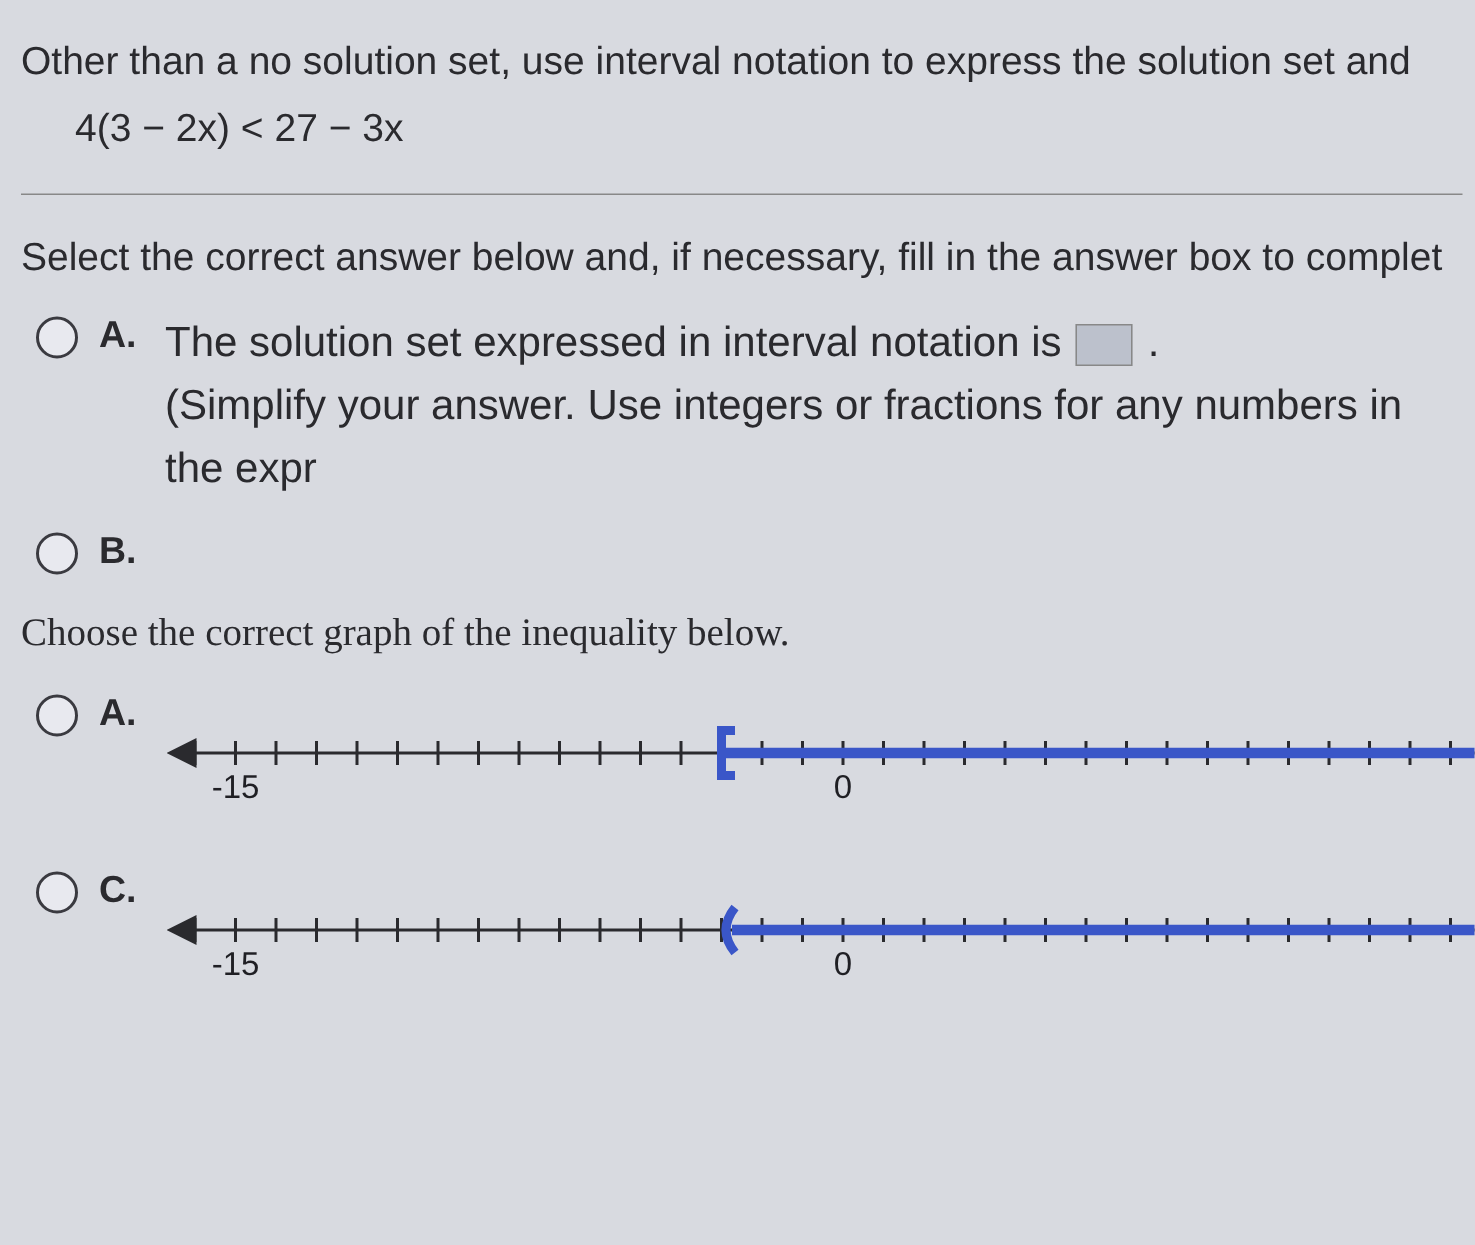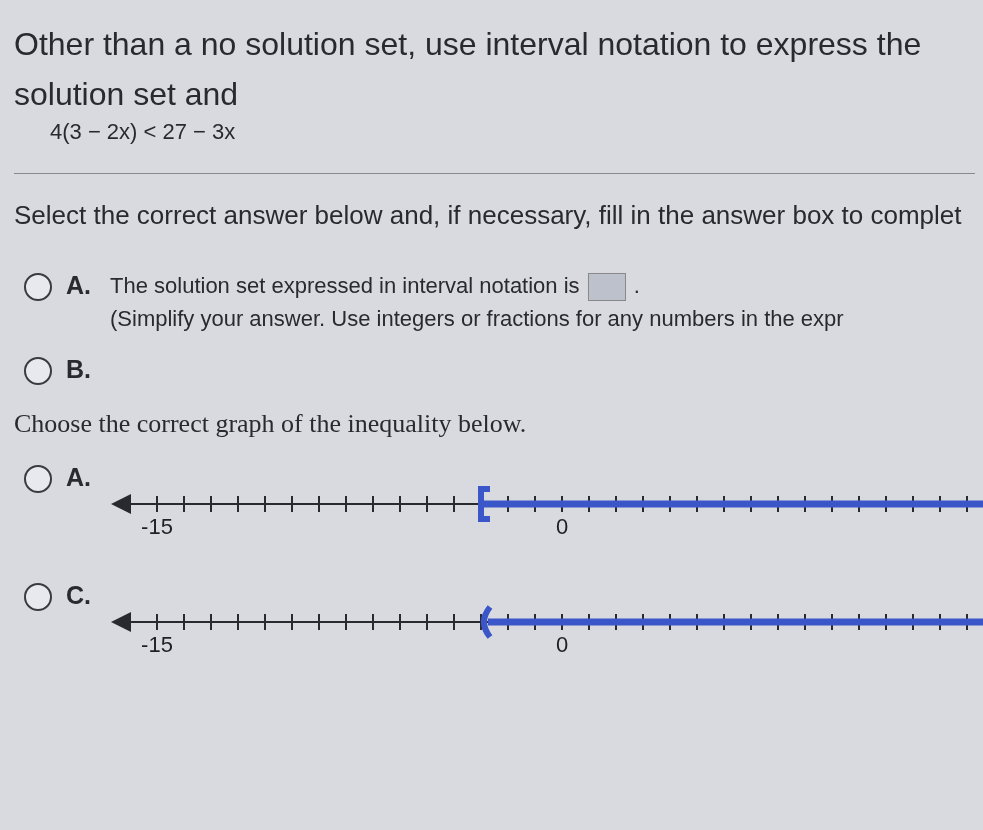--- a/index.html
+++ b/index.html
@@ -6,31 +6,31 @@
     body {
       font-family: Arial, Helvetica, sans-serif;
       background: #d8dae0;
       width: 983px;
       height: 830px;
       overflow: hidden;
       padding: 20px 8px 8px 14px;
       color: #2a2a2e;
       position: relative;
     }
-    .question { font-size: 32px; line-height: 1.55; }
-    .eq { font-size: 22px; padding-left: 36px; margin-bottom: 28px; }
+    .question { font-size: 26px; line-height: 1.55; margin-bottom: 10px; }
+    .eq { font-size: 26px; padding-left: 36px; margin-bottom: 28px; }
     hr.div { border: none; border-top: 1px solid #888; margin: 20px 0 26px; }
-    .prompt { font-size: 26px; margin-bottom: 38px; }
+    .prompt { font-size: 26px; margin-bottom: 20px; }
     .choice-row { display: flex; align-items: flex-start; gap: 14px; margin-bottom: 18px; padding-left: 10px; }
     .radio {
       width: 28px; height: 28px; border: 2px solid #3a3a40; border-radius: 50%;
       background: #e8e9ef; margin-top: 4px; flex-shrink: 0;
     }
     .letter { font-size: 25px; font-weight: 700; width: 30px; flex-shrink: 0; margin-top: 2px; }
-    .opt-body { font-size: 22px; line-height: 1.5; }
+    .opt-body { font-size: 28px; line-height: 1.5; }
     .inputbox {
       display: inline-block; width: 38px; height: 28px; background: #bcc1cc;
       border: 1px solid #888; vertical-align: middle; margin: 0 2px;
     }
     .sub-prompt { font-size: 26px; margin: 24px 0 22px 0; font-family: Liberation Serif, serif; }
     .graph-choice { display: flex; align-items: flex-start; gap: 14px; padding-left: 10px; margin-bottom: 30px; }
     .nl-wrap { flex: 1; padding-top: 18px; }
     svg.numline { width: 880px; height: 70px; display: block; }
     .tick { stroke: #2a2a2e; stroke-width: 2; }
     .axis { stroke: #2a2a2e; stroke-width: 2; }

